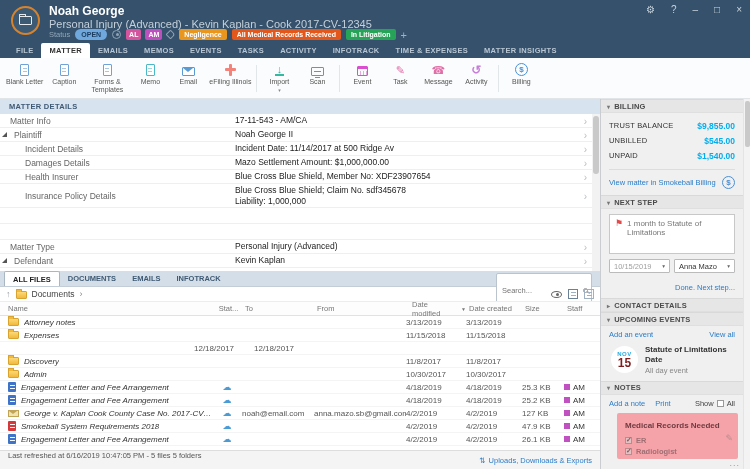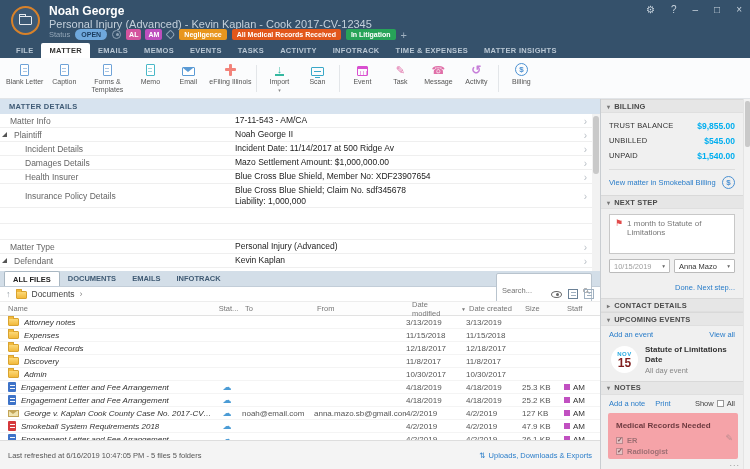--- a/index.html
+++ b/index.html
@@ -133,22 +133,22 @@
         left:1.5px;right:1.5px;top:3px;height:4px;
         background:repeating-linear-gradient(180deg,rgba(255,255,255,.95) 0 1px,transparent 1px 3px);}
   .frow[data-type="email"] .ficon{width:11px;height:7px;background:#EFE3B0;border:1px solid #C2A457;overflow:hidden;}
   .frow[data-type="email"] .ficon::after{content:"";position:absolute;top:0;left:0;
         border-left:4.5px solid transparent;border-right:4.5px solid transparent;border-top:3.5px solid #C2A457;}
   .cloud{color:#4A9BD5;font-size:9px;line-height:9px;}
   .frow[data-cloud="false"] .cloud{visibility:hidden;}
   .staff-sq{width:6px;height:6px;background:#C150C1;flex:none;}
 
   
-  .statusbar{position:absolute;left:0;right:0;bottom:0;height:29px;background:#F4F4F4;border-top:1px solid #DDD;
-        display:flex;align-items:center;padding:0 8px;font-size:7.5px;color:#555;}
+  .statusbar{position:absolute;left:0;right:0;bottom:0;height:19px;background:#F4F4F4;border-top:1px solid #DDD;
+        display:flex;padding:0 8px;font-size:7.5px;color:#555;}
   .sb-link{margin-left:auto;color:#2A7DC9;display:flex;gap:3px;align-items:center;cursor:pointer;}
 
   
   .sidebar{position:absolute;top:99px;left:600px;right:0;bottom:0;background:#F0F0F0;border-left:1px solid #C9CDD1;}
   .sb-content{position:absolute;top:0;left:0;right:7px;bottom:0;display:flex;flex-direction:column;overflow:hidden;}
   .sb-scroll{position:absolute;top:0;right:0;width:7px;bottom:0;background:#F3F3F3;border-left:1px solid #E4E4E4;}
   .sb-scroll .thumb{position:absolute;top:2px;left:1px;width:5px;height:46px;background:#C9C9C9;border-radius:2px;}
   .sec-h{flex:none;height:14px;background:#E6E6E6;border-top:1px solid #D9D9D9;border-bottom:1px solid #DFDFDF;
         display:flex;align-items:center;gap:4px;padding:0 6px;font-size:7.5px;font-weight:bold;color:#4A4A4A;letter-spacing:.2px;}
   .sec-h .mark{font-size:6px;color:#777;}
@@ -174,21 +174,21 @@
   .ue-event{display:flex;align-items:center;gap:7px;padding:2px 8px 6px 10px;}
   .datecirc{width:27px;height:27px;border-radius:50%;background:#fff;display:flex;flex-direction:column;
         align-items:center;justify-content:center;flex:none;}
   .dc-mon{font-size:6px;font-weight:bold;color:#29ABE2;letter-spacing:.5px;line-height:6px;}
   .dc-day{font-size:12px;font-weight:bold;color:#7f1d1d;line-height:12px;}
   .ue-title{font-size:8px;color:#333;font-weight:bold;line-height:1.3;}
   .ue-sub{font-size:7.5px;color:#888;}
   .notes-actions{display:flex;align-items:center;gap:10px;padding:4px 8px;}
   .show-all{margin-left:auto;display:flex;align-items:center;gap:3px;font-size:7.5px;color:#444;}
   .cb{width:7px;height:7px;background:#fff;border:1px solid #999;flex:none;position:relative;}
-  .note{flex:1;margin:1px 5px 10px 7px;background:#F5A3A8;border-radius:2px;padding:8px 8px 4px 8px;
+  .note{flex:1;margin:1px 5px 10px 16px;background:#F5A3A8;border-radius:2px;padding:8px 8px 4px 8px;
         overflow:hidden;position:relative;}
   .note-title{font-size:8px;font-weight:bold;color:#6E3B40;margin-bottom:5px;}
   .note-item{display:flex;align-items:center;gap:4px;height:11px;font-size:7.5px;font-weight:bold;color:#7A4348;}
   .note-item[data-checked="true"]{color:#9E6F74;}
   .note-item .cb{border-color:#C98A8E;}
   .note-item[data-checked="true"] .cb{background:#E3C2C4;border-color:#BD8A8E;}
   .note-item[data-checked="true"] .cb::after{content:"✓";position:absolute;top:-2px;left:0px;font-size:7px;color:#8A5A5E;}
   .note-pencil{position:absolute;right:5px;top:44%;color:#B98A8D;font-size:9px;}
   .sb-more{position:absolute;right:10px;bottom:1px;color:#999;font-size:9px;letter-spacing:1px;}
 </style>
@@ -474,24 +474,20 @@
             <span class="c-from"></span>
             <span class="c-mod">11/15/2018</span>
             <span class="c-cre">11/15/2018</span>
             <span class="c-size"></span>
             <span class="c-staff">
               <span></span>
             </span>
           </div>
 
           <div class="frow" data-type="folder" data-cloud="false" data-staff="">
-            <span class="c-name">
-              <span class="ficon"></span>
-              <span class="fname">Medical Records</span>
-            </span>
             <span class="c-stat">
               <span class="cloud">☁</span>
             </span>
             <span class="c-to"></span>
             <span class="c-from"></span>
             <span class="c-mod">12/18/2017</span>
             <span class="c-cre">12/18/2017</span>
             <span class="c-size"></span>
             <span class="c-staff">
               <span></span>

